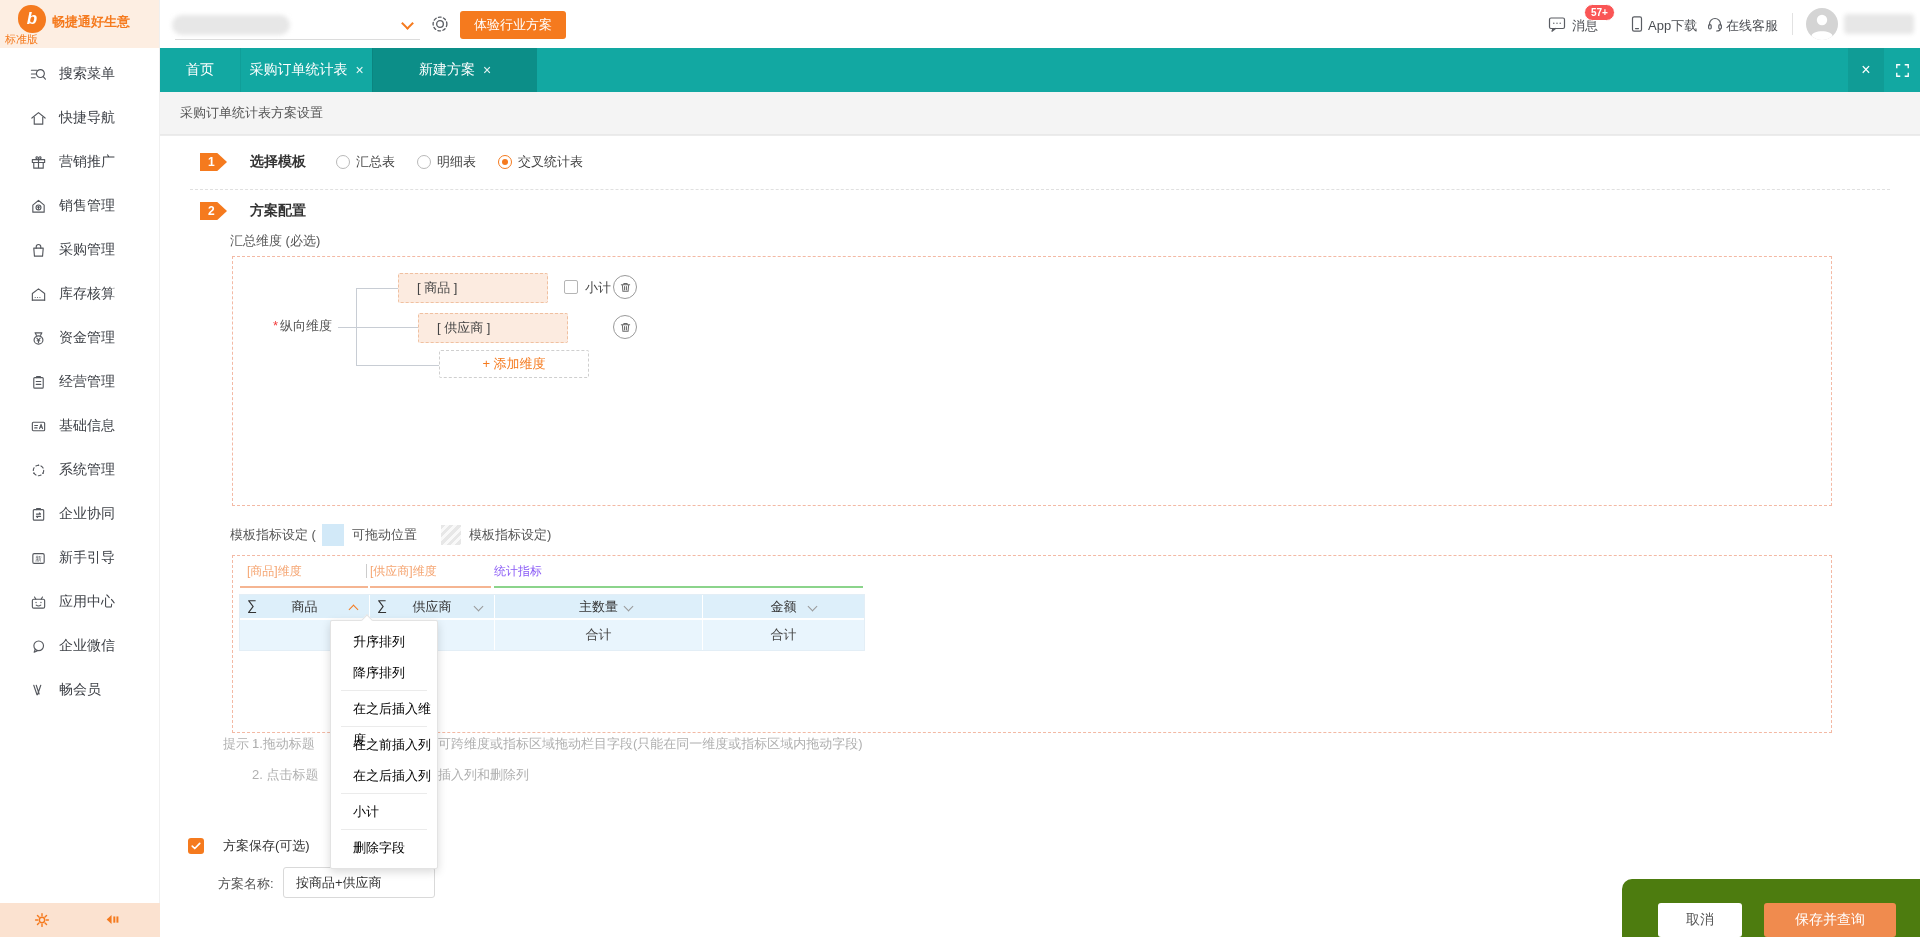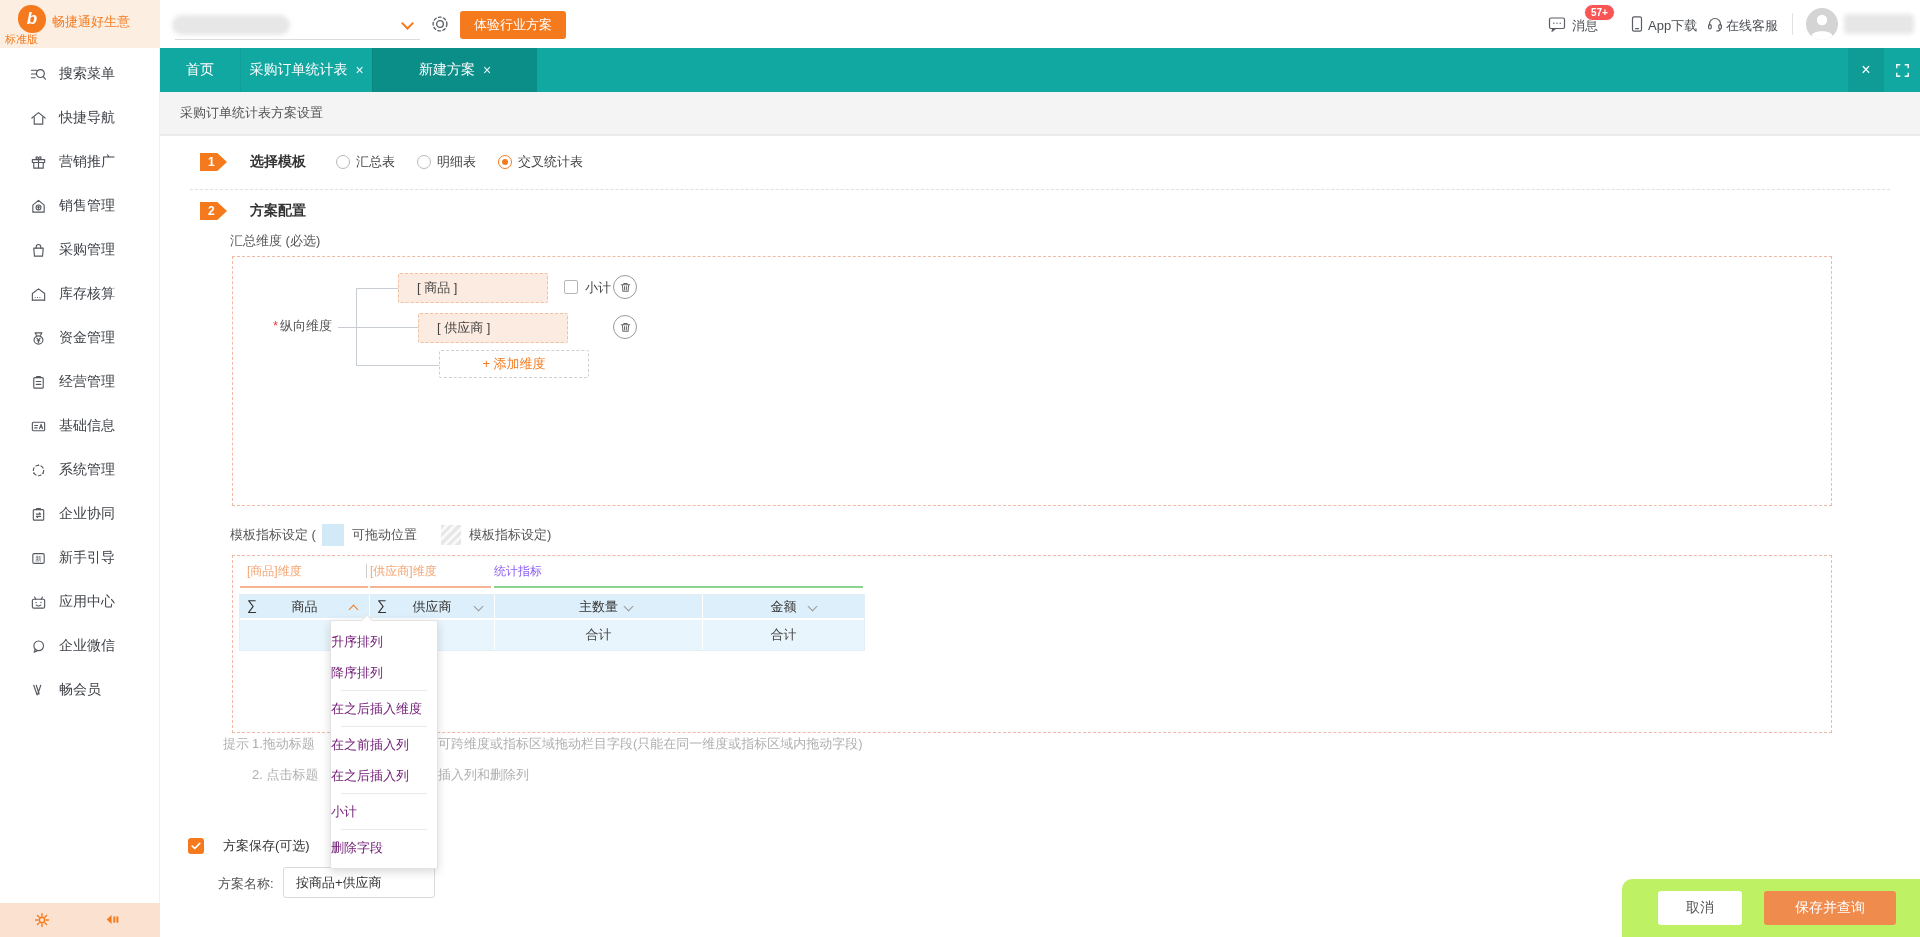--- a/index.html
+++ b/index.html
@@ -5,21 +5,21 @@
   *{margin:0;padding:0;box-sizing:border-box}
   html,body{width:1920px;height:937px}
   body{font-family:"Liberation Sans","DejaVu Sans",sans-serif;font-size:13px;color:#333;background:#fff}
   .app{position:relative;width:1920px;height:937px;overflow:hidden;background:#fff}
   .abs{position:absolute}
 
   
   .sidebar{left:0;top:0;width:160px;height:937px;background:#fff;border-right:1px solid #f0f0f0}
   .logo-area{position:relative;height:48px;background:#fdeee2}
   .logo-mark{position:absolute;left:18px;top:5px;width:28px;height:28px;background:#f57a1e;border-radius:46% 54% 48% 52%;color:#fff;font-weight:bold;font-style:italic;font-size:17px;text-align:center;line-height:27px}
-  .brand-name{position:absolute;left:52px;top:13px;color:#f57a1e;font-weight:normal;font-size:13px}
+  .brand-name{position:absolute;left:52px;top:13px;color:#f57a1e;font-weight:bold;font-size:13px}
   .edition{position:absolute;left:5px;top:32px;color:#f57a1e;font-size:11px}
   .menu{padding-top:4px}
   .menu-item{height:44px;display:flex;align-items:center;padding-left:30px;gap:12px;font-size:14px;color:#3f4248;cursor:pointer}
   .menu-item svg{width:17px;height:17px;stroke:#55585e;fill:none;stroke-width:1.2;stroke-linecap:round;stroke-linejoin:round;flex:none}
   .side-foot{position:absolute;left:0;bottom:0;width:160px;height:34px;background:#fbe2d0;display:flex;align-items:center}
   .side-foot svg{width:16px;height:16px}
 
   
   .topbar{left:160px;top:0;width:1760px;height:48px;background:#fff}
   .blur-pill{background:#e7e7e7;border-radius:10px;filter:blur(2px)}
@@ -73,31 +73,31 @@
   .pcell+.pcell,.bcell+.bcell{border-left:1px solid #fff}
   .bcell{height:30px;background:#e9f5fd;display:flex;align-items:center;justify-content:center;color:#444}
   .sigma{position:absolute;left:7px;top:2px;font-size:14px;color:#333}
   .caret{position:absolute;right:12px;top:8px;width:7px;height:7px;border-right:1.6px solid #999;border-bottom:1.6px solid #999;transform:rotate(45deg)}
   .caret.up{border-color:#f57a1e;transform:rotate(-135deg);top:11px}
   .pgap{height:2px;background:#fff}
 
   
   .dropdown{position:absolute;width:108px;background:#fff;border:1px solid #e3e3e3;box-shadow:0 3px 10px rgba(0,0,0,.15);z-index:40;padding:5px 0;border-radius:2px}
   .dropdown .notch{position:absolute;top:-5px;left:32px;width:8px;height:8px;background:#fff;border-left:1px solid #e3e3e3;border-top:1px solid #e3e3e3;transform:rotate(45deg)}
-  .dd-item{height:31px;line-height:31px;color:#701a75;cursor:pointer}
+  .dd-item{height:31px;line-height:31px;padding-left:22px;color:#000000;cursor:pointer}
   .dd-sep{border-top:1px solid #ebebeb;margin:2px 10px}
 
   .hint{position:absolute;color:#b0b0b0;font-size:13px;white-space:nowrap}
 
   .chk{width:16px;height:16px;background:#f57a1e;border-radius:3px;display:flex;align-items:center;justify-content:center;cursor:pointer}
   .chk svg{width:10px;height:10px;stroke:#fff;stroke-width:2;fill:none;stroke-linecap:round;stroke-linejoin:round}
   .name-input{position:absolute;width:152px;height:31px;border:1px solid #d9d9d9;border-radius:3px;line-height:29px;padding-left:12px;color:#333;background:#fff}
 
   
-  .foot-panel{right:0;bottom:0;width:298px;height:58px;background:#bef264;border-top-left-radius:10px;display:flex;align-items:center;justify-content:flex-end;gap:22px;padding-right:24px}
+  .foot-panel{right:0;bottom:0;width:298px;height:58px;background:#4d7c0f;border-top-left-radius:10px;display:flex;align-items:flex-end;justify-content:flex-end;gap:22px;padding-right:24px}
   .btn-cancel{width:84px;height:34px;background:#fff;border:none;border-radius:3px;color:#555;font-size:14px;cursor:pointer}
   .btn-save{width:132px;height:34px;background:#f08b4e;border:none;border-radius:3px;color:#fff;font-size:14px;cursor:pointer}
 </style>
 </head>
 <body>
 
 <div class="app">
 
   <aside class="abs sidebar">
     <div class="logo-area">

